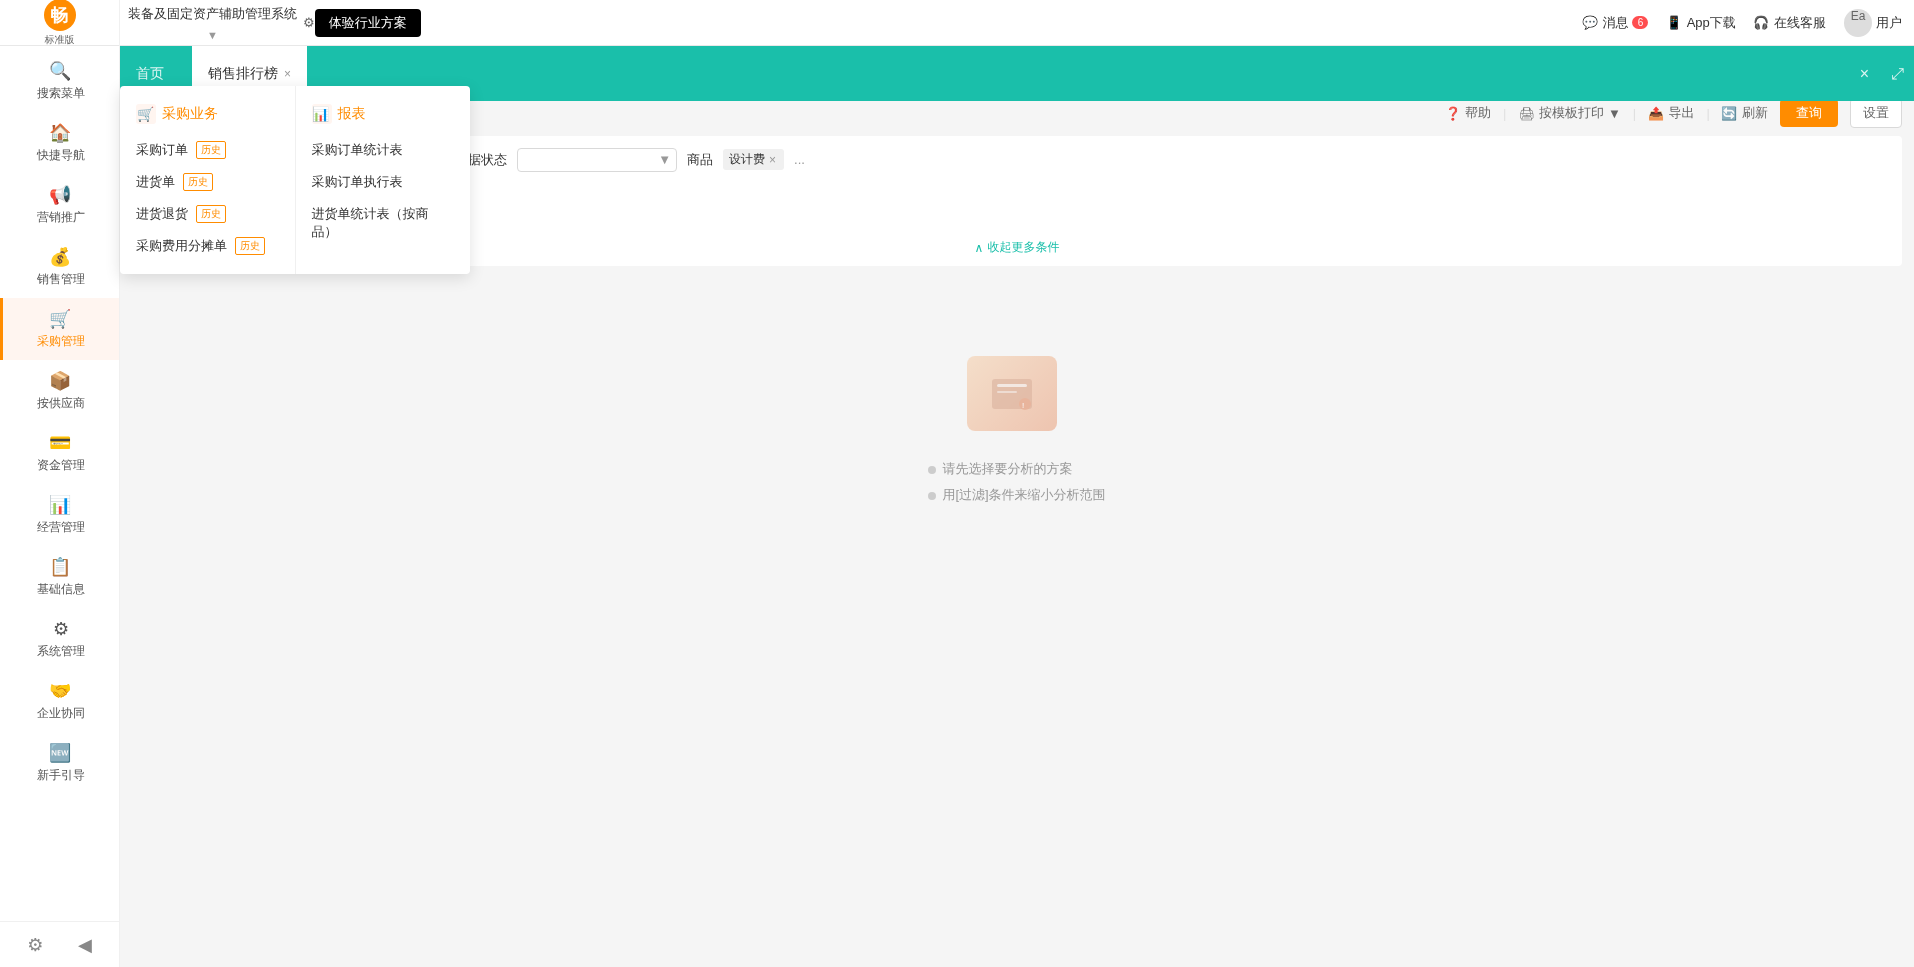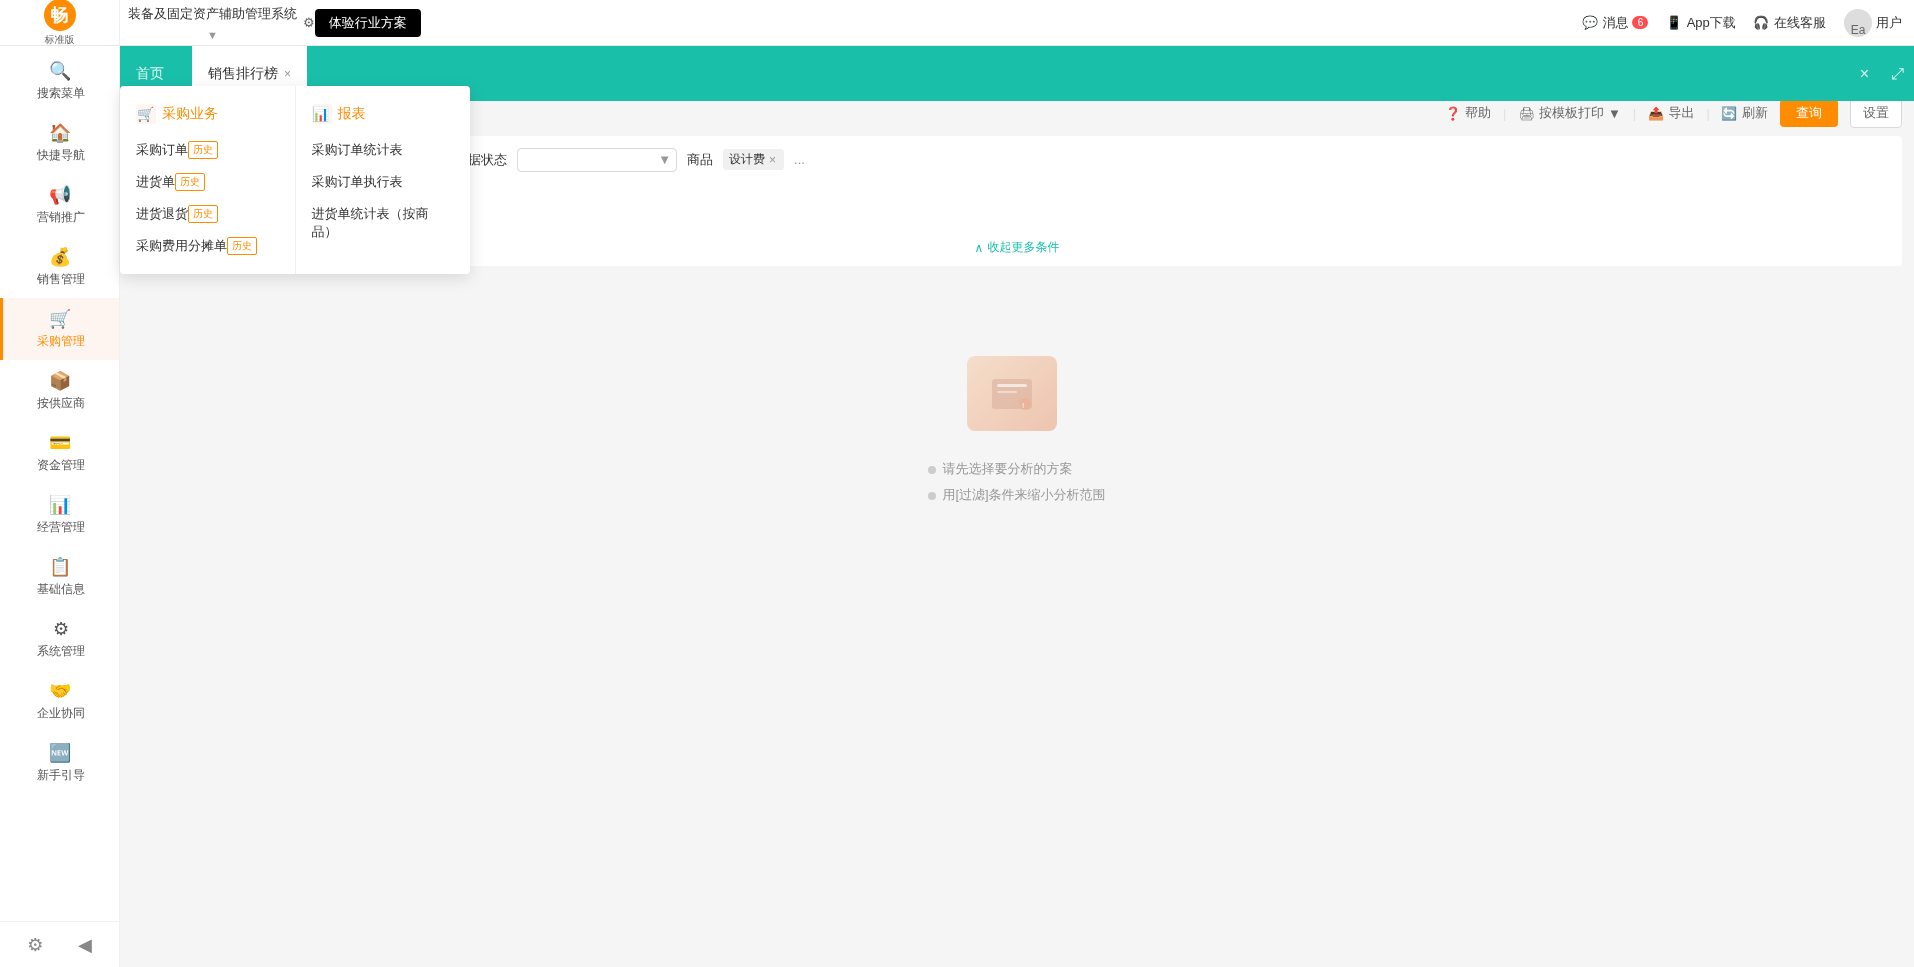--- a/index.html
+++ b/index.html
@@ -42,21 +42,21 @@
     .top-bar-right-item {
       display: flex; align-items: center; gap: 4px;
       color: #333; font-size: 13px; cursor: pointer;
     }
     .badge {
       background: #ff4d4f; color: #fff; border-radius: 10px;
       font-size: 10px; padding: 1px 5px; min-width: 16px; text-align: center;
     }
     .avatar-circle {
       width: 28px; height: 28px; background: #ddd; border-radius: 50%;
-      display: flex; align-items: flex-end; justify-content: center; font-size: 11px; color: #666;
+      display: flex; align-items: flex-start; justify-content: center; font-size: 11px; color: #666;
     }
 
     
     .nav-tabs {
       height: 55px;
       background: #1abfaa;
       display: flex;
       align-items: stretch;
       position: fixed;
       top: 46px; left: 120px; right: 0;
@@ -211,21 +211,21 @@
       font-size: 14px; color: #ff8c00; font-weight: 500;
     }
     .dropdown-header-icon {
       width: 20px; height: 20px;
       background: #fff5f0;
       border-radius: 3px;
       display: flex; align-items: center; justify-content: center;
       font-size: 14px;
     }
     .dropdown-item {
-      display: flex; align-items: center; gap: 0;
+      display: flex; align-items: center; gap: 8px;
       padding: 7px 16px;
       font-size: 13px; color: #333;
       cursor: pointer;
     }
     .hist-tag {
       background: #fff;
       border: 1px solid #ff8c00;
       color: #ff8c00;
       font-size: 10px;
       padding: 1px 4px;

